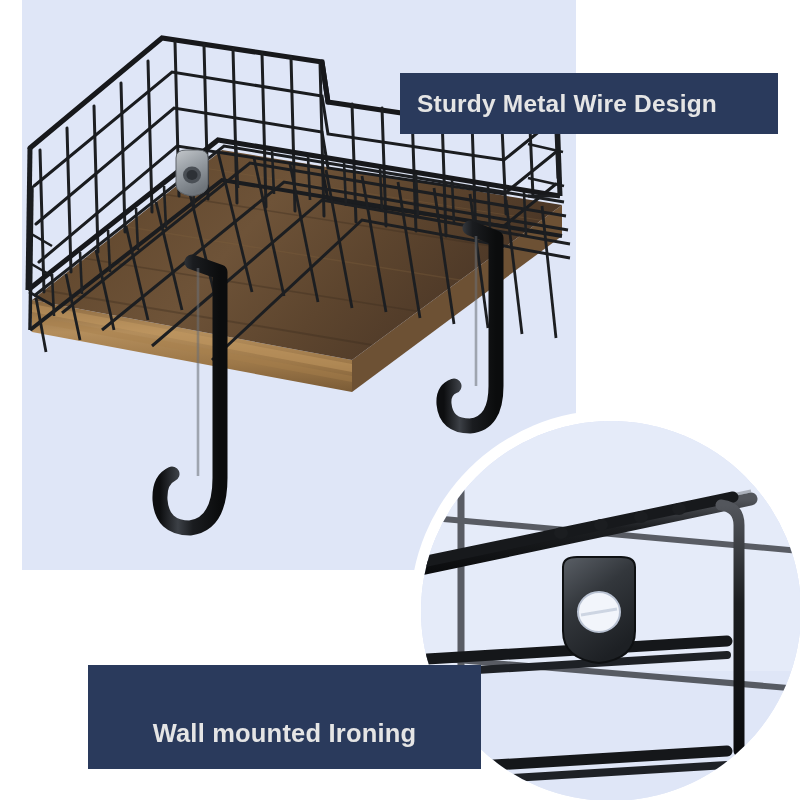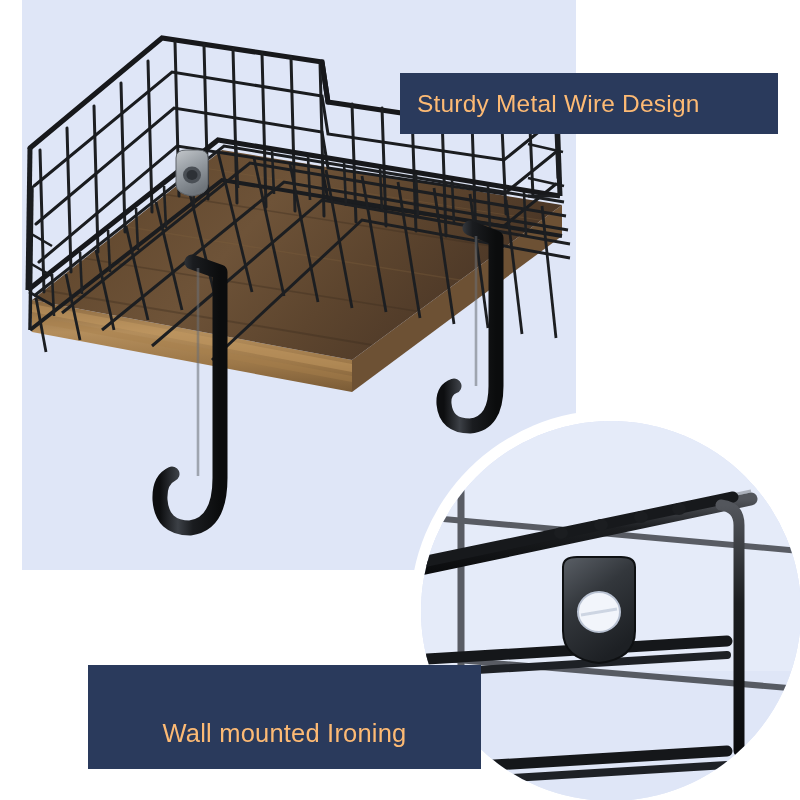--- a/index.html
+++ b/index.html
@@ -57,22 +57,22 @@
     top: 0;
     width: 380px;
     height: 380px;
     display: block;
   }
 
   
   .banner {
     position: absolute;
     background: #2a3a5c;
-    color: #fdba74;
-    font-weight: normal;
+    color: #e5e5e5;
+    font-weight: bold;
     display: flex;
     align-items: center;
     box-sizing: border-box;
   }
 
   #banner-top {
     left: 400px;
     top: 73px;
     width: 378px;
     height: 61px;

